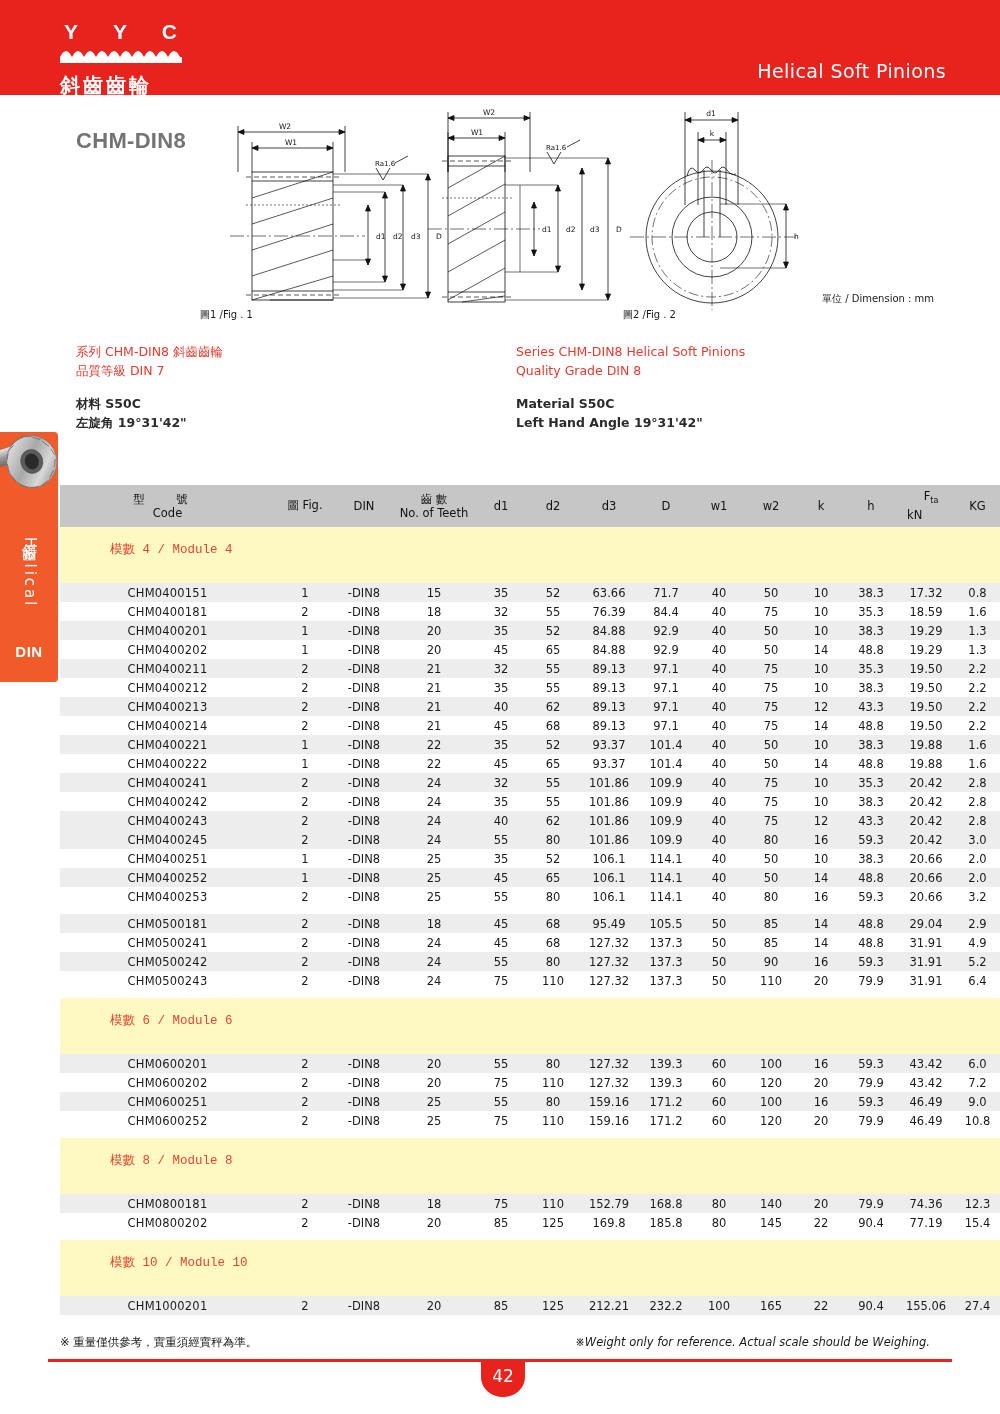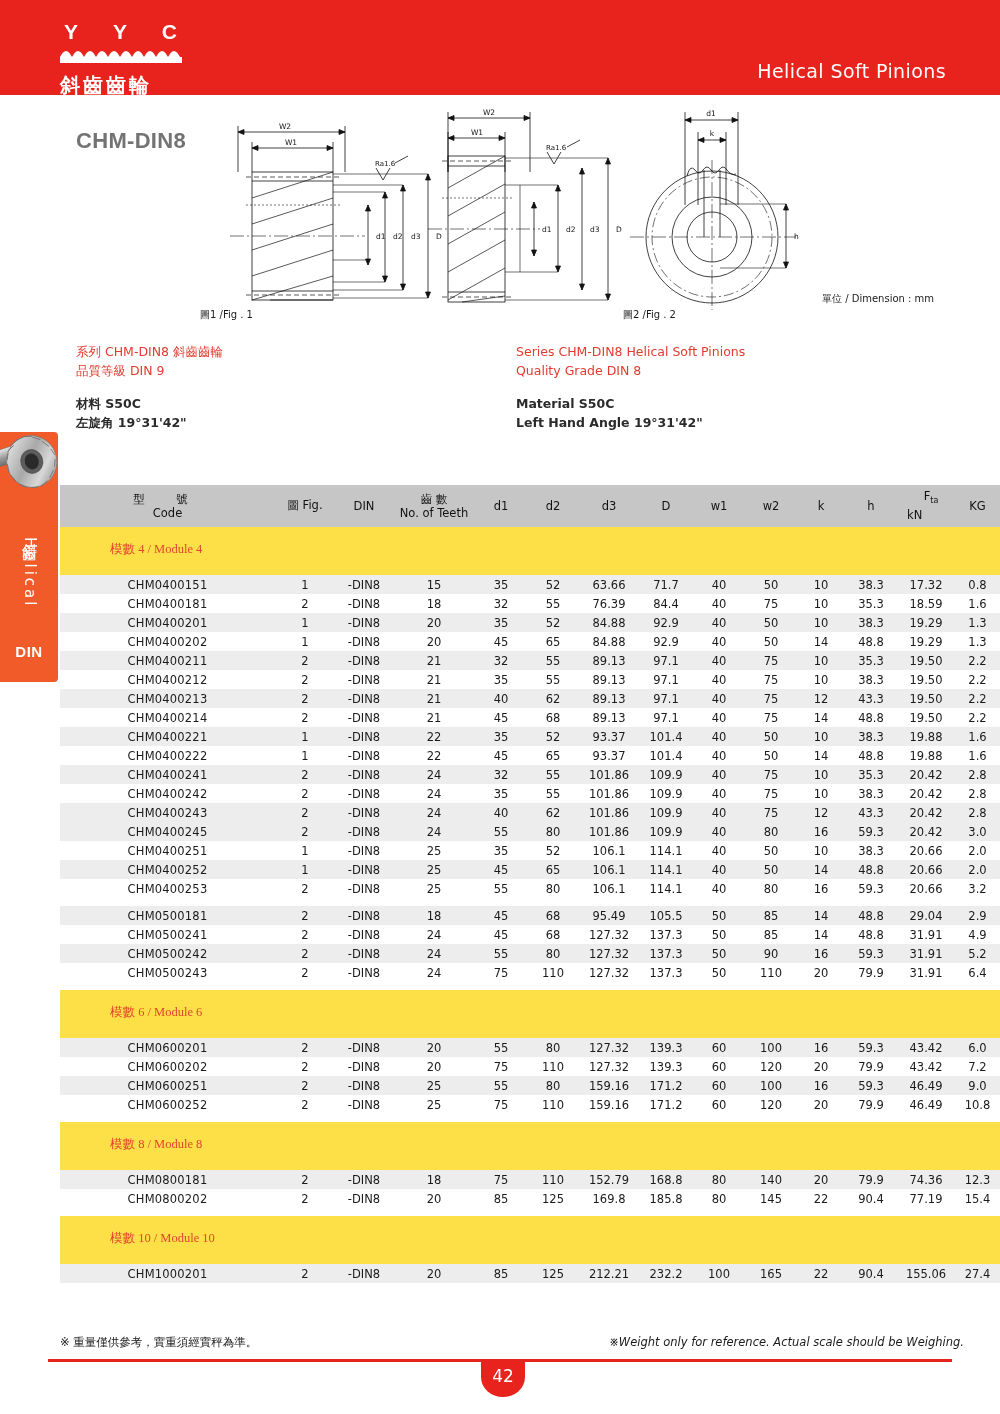--- a/index.html
+++ b/index.html
@@ -98,34 +98,34 @@
   .th-cn-sp { letter-spacing:14px; }
   table.spec-table td {
     font-size:11.5px; color:#1a1a1a; text-align:center;
     padding:2.5px 0; height:19px;
     font-family:"DejaVu Sans", sans-serif;
   }
   tr.alt td { background:#ededed; }
   tr.plain td { background:#ffffff; }
   td.code-cell { text-align:center; letter-spacing:.2px; }
   tr.group-row td {
-    background:#fde047; text-align:left; color:#e2452f;
-    font-size:12.5px; padding:14px 0 17px 50px; height:auto;
-    font-family:Liberation Serif, serif;
+    background:#fef9c3; text-align:left; color:#e2452f;
+    font-size:12.5px; padding:14px 0 25px 50px; height:auto;
+    font-family:Liberation Mono, monospace;
   }
   tr.spacer-row td { background:#ffffff; height:8px; padding:0; }
 
   
   .footer { position:absolute; left:0; top:1335px; width:1000px; }
   .footer-note-cn {
     position:absolute; left:60px; top:0; font-size:11.5px; color:#1a1a1a;
     font-family:"DejaVu Sans", sans-serif;
   }
   .footer-note-en {
-    position:absolute; right:36px; top:0; font-size:11.5px; color:#1a1a1a;
+    position:absolute; right:70px; top:0; font-size:11.5px; color:#1a1a1a;
     font-style:italic; font-family:"DejaVu Sans", sans-serif;
   }
   .footer-rule {
     position:absolute; left:48px; top:24px; width:904px; height:3px; background:#e8221c;
   }
   .page-num-badge {
     position:absolute; left:481px; top:24px; width:44px; height:38px;
     background:#e8221c;
     border-bottom-left-radius:22px 20px; border-bottom-right-radius:22px 20px;
     color:#ffffff; font-size:17px; text-align:center; line-height:34px;
@@ -400,21 +400,21 @@
       </g>
     </svg>
     <div class="fig-caption cap1">圖1 /Fig . 1</div>
     <div class="fig-caption cap2">圖2 /Fig . 2</div>
     <div class="dim-note">單位 / Dimension : mm</div>
   </div>
 
   <div class="specs">
     <div class="spec-col spec-left">
       <div class="spec-red">系列 CHM-DIN8  斜齒齒輪</div>
-      <div class="spec-red">品質等級 DIN 9</div>
+      <div class="spec-red">品質等級 DIN 7</div>
       <div class="spec-dark">材料 S50C</div>
       <div class="spec-dark" style="margin-top:0">左旋角 19°31'42"</div>
     </div>
     <div class="spec-col spec-right">
       <div class="spec-red">Series CHM-DIN8 Helical Soft Pinions</div>
       <div class="spec-red">Quality Grade DIN 8</div>
       <div class="spec-dark">Material S50C</div>
       <div class="spec-dark" style="margin-top:0">Left Hand Angle 19°31'42"</div>
     </div>
   </div>

